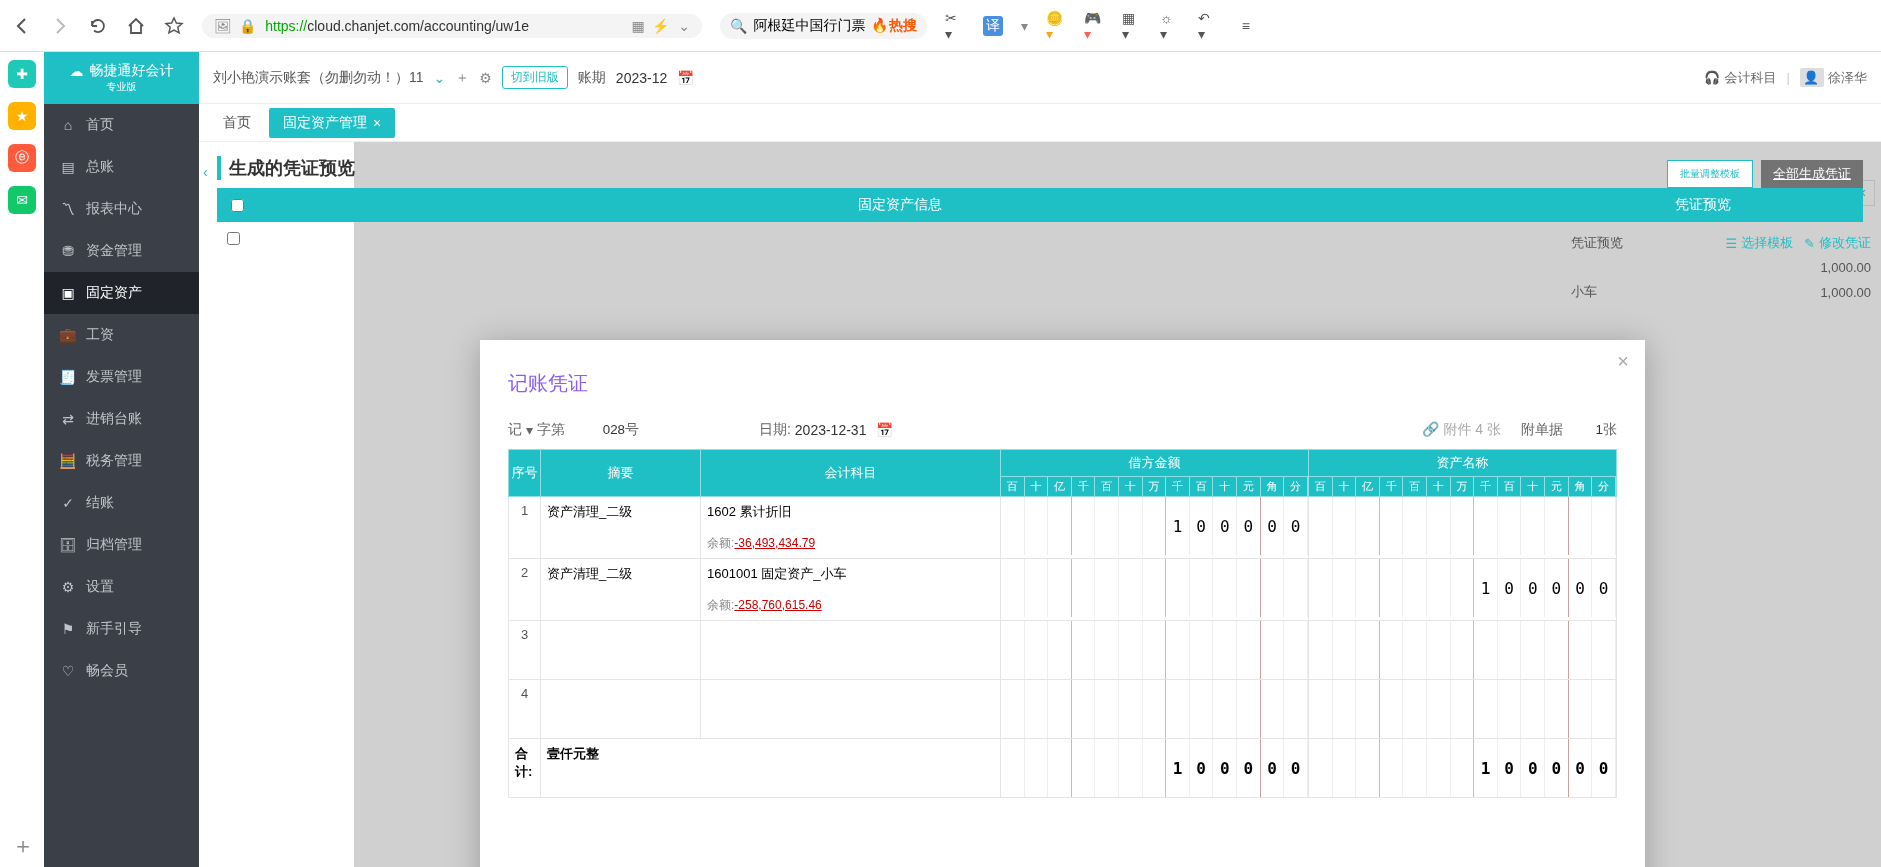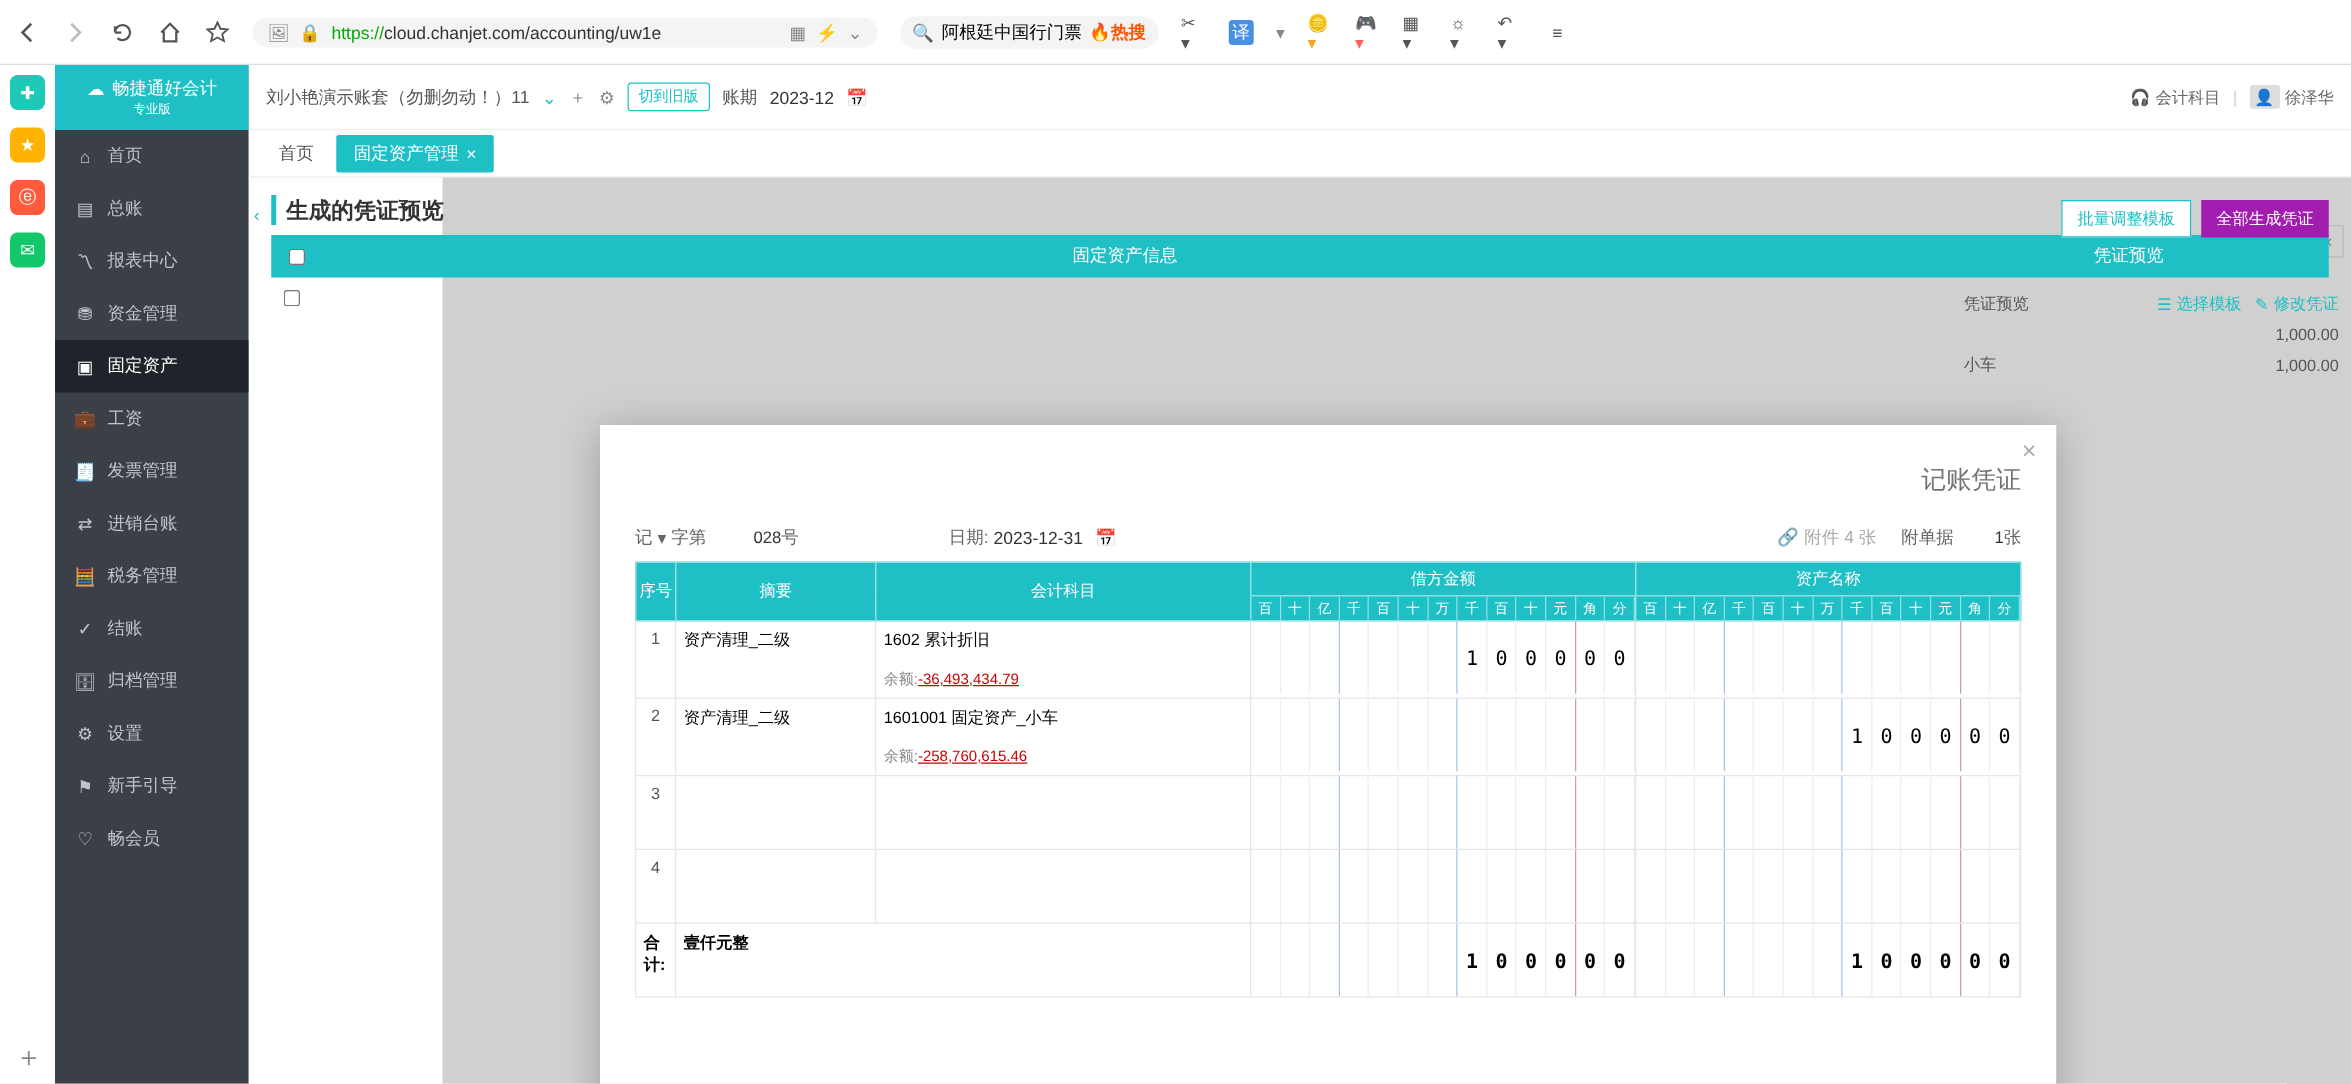--- a/index.html
+++ b/index.html
@@ -25,36 +25,36 @@
 .topbar .pill{ border:1px solid #1ec0c6; color:#1ec0c6; padding:2px 8px; border-radius:3px; font-size:12px;}
 .top-right{ margin-left:auto; display:flex; align-items:center; gap:10px; color:#666; font-size:13px;}
 .tabs{ height:38px; display:flex; align-items:center; padding:0 10px; gap:4px; border-bottom:1px solid #eee;}
 .tab{ padding:6px 14px; color:#555; }
 .tab.active{ background:#1ec0c6; color:#fff; border-radius:2px; display:flex; align-items:center; gap:6px;}
 .tab .x{ color:#fff; }
 .content{ position:absolute; left:0; right:0; top:90px; bottom:0; padding:8px 18px; }
 .section{ position:relative; }
 .section-title{ font-size:18px; font-weight:bold; color:#333; margin:6px 0 8px; border-left:4px solid #1ec0c6; padding-left:8px;}
 .btn-row{ position:absolute; right:0; top:4px; display:flex; gap:8px;}
-.obtn{ border:1px solid #1ec0c6; color:#1ec0c6; background:#fff; padding:5px 12px; font-size:13px;}
-.pbtn{ background:#a21caf; color:#fff; padding:5px 12px; font-size:13px; border:none;}
+.obtn{ border:1px solid #1ec0c6; color:#1ec0c6; background:#fff; padding:5px 12px; font-size:10px;}
+.pbtn{ background:#737373; color:#fff; padding:5px 12px; font-size:13px; border:none;text-decoration:underline;}
 .grid-head{ background:#1ec0c6; color:#fff; display:flex; margin-top:8px;}
 .gh{ padding:8px 10px; display:flex; align-items:center; justify-content:center;}
 .card{ border:1px solid #f0e6cf; background:#fffcf4; margin:10px 0; padding:10px 14px; color:#666; font-size:13px;}
 .card .row{ margin:4px 0;}
 .right-pane{ position:absolute; right:0; top:78px; width:320px;}
 .rp-row{ display:flex; justify-content:space-between; align-items:center; padding:4px 10px; color:#555; font-size:13px;}
 .rp-link{ color:#1ec0c6; display:inline-flex; align-items:center; gap:4px;}
 .amount{ text-align:right;}
 
 .dim{ position:absolute; left:155px; right:0; top:90px; bottom:0; background:rgba(120,120,120,0.35);}
 
 .modal{ position:absolute; left:480px; top:340px; width:1165px; height:560px; background:#fff; box-shadow:0 4px 30px rgba(0,0,0,0.25); padding:18px 28px;}
 .modal .close{ position:absolute; right:16px; top:10px; color:#aaa; font-size:20px; cursor:pointer;}
-.mtitle{ text-align:right; font-size:20px; color:#737373; margin:12px 0 24px;}
+.mtitle{ text-align:left; font-size:20px; color:#8b5cf6; margin:12px 0 24px;}
 .mhead{ display:flex; align-items:center; color:#666; font-size:14px; margin-bottom:10px;}
 .mhead .spacer{ flex:1;}
 .mhead input{ border:none; border-bottom:1px solid transparent; text-align:right; width:60px; color:#333;}
 .vtbl{ border:1px solid #b8eef0; border-collapse:collapse; width:100%; font-size:13px;}
 .vtbl th{ background:#1ec0c6; color:#fff; font-weight:normal; padding:4px 2px; border:1px solid #8fe0e3;}
 .vtbl td{ border:1px solid #e5e5e5; padding:6px 6px; vertical-align:top;}
 .vtbl .idx{ width:32px; text-align:center; color:#555;}
 .vtbl .summary{ width:160px;}
 .vtbl .acct{ width:300px;}
 .vtbl .balance{ color:#c00; text-decoration:underline; font-size:12px;}

